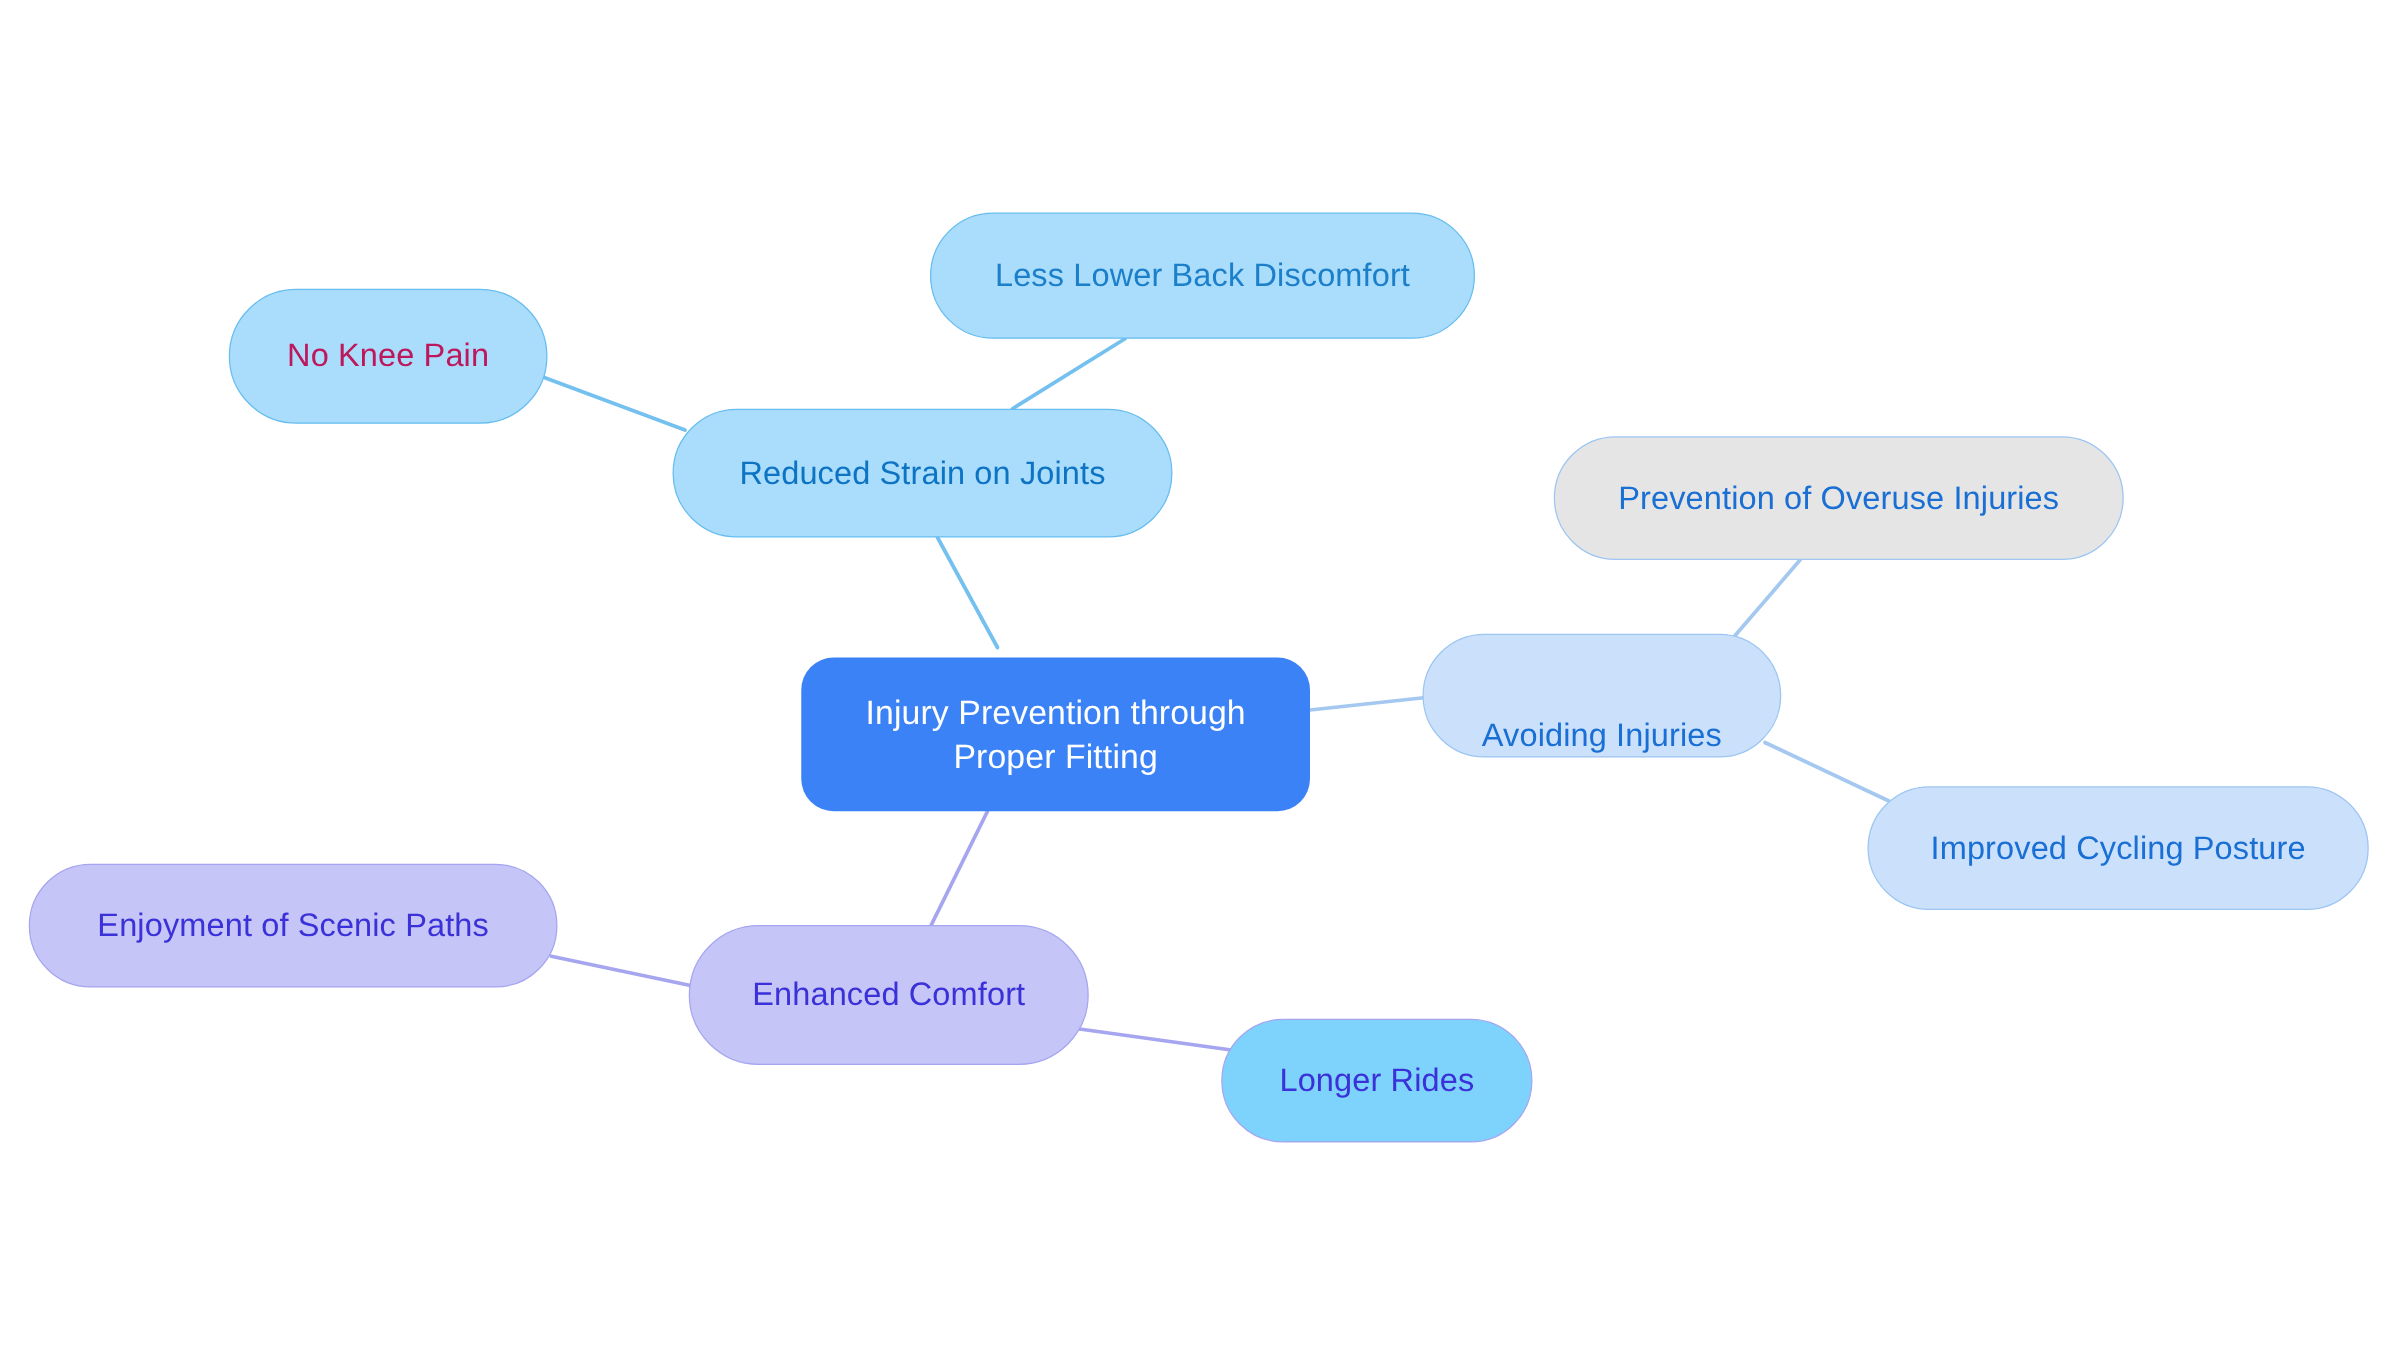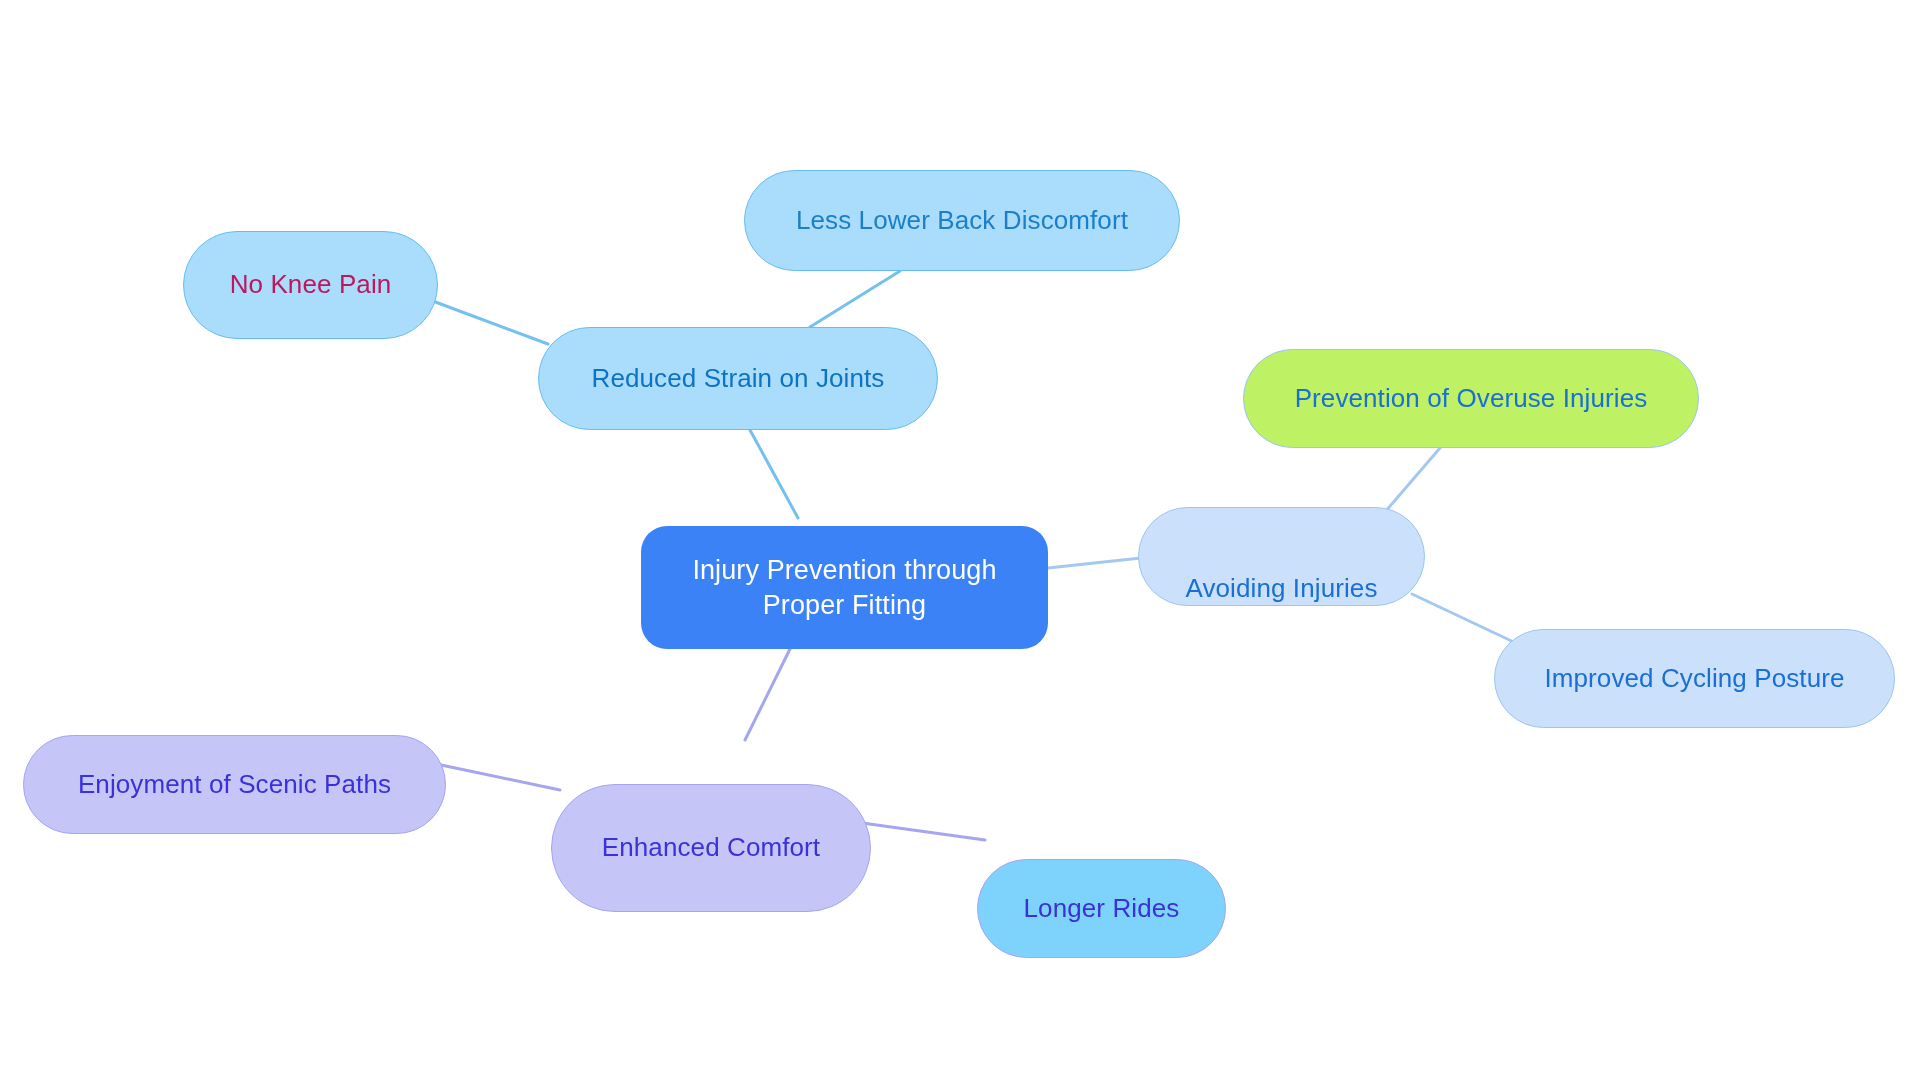--- a/index.html
+++ b/index.html
@@ -65,21 +65,20 @@
   }
 
   .node-branch-paleblue,
   .node-leaf-paleblue {
     font-size: 26px;
   }
 
   .node-branch-purple,
   .node-leaf-purple {
     font-size: 26px;
-    margin-top: 44px;
   }
 </style>
 </head>
 <body>
 
 <div id="mindmap-canvas">
 
   <svg id="edge-layer" viewBox="0 0 1920 1083" width="1920" height="1083" xmlns="http://www.w3.org/2000/svg">
       <line x1="798" y1="518" x2="750" y2="430" stroke="#74c0ef" stroke-width="3" stroke-linecap="round"></line>
       <line x1="548" y1="344" x2="430" y2="300" stroke="#74c0ef" stroke-width="3" stroke-linecap="round"></line>
@@ -92,20 +91,20 @@
       <line x1="855" y1="822" x2="985" y2="840" stroke="#a5a5f0" stroke-width="3" stroke-linecap="round"></line>
     </svg>
 
   <div id="node-layer">
       <div class="node node-root" style="left: 641px; top: 526px; width: 407px; height: 123px; background: #3b82f6; color: rgb(255, 255, 255); border-color: rgb(13, 20, 32);"><span class="node-label">Injury Prevention through
 Proper Fitting</span></div>
       <div class="node node-branch-blue" style="left: 538px; top: 327px; width: 400px; height: 103px; background: rgb(170, 220, 251); color: rgb(13, 116, 196); border-color: rgb(102, 189, 240);"><span class="node-label">Reduced Strain on Joints</span></div>
       <div class="node node-leaf-blue" style="left: 183px; top: 231px; width: 255px; height: 108px; background: rgb(170, 220, 251); color: #be185d; border-color: rgb(102, 189, 240);"><span class="node-label">No Knee Pain</span></div>
       <div class="node node-leaf-blue" style="left: 744px; top: 170px; width: 436px; height: 101px; background: rgb(170, 220, 251); color: rgb(27, 127, 201); border-color: rgb(102, 189, 240);"><span class="node-label">Less Lower Back Discomfort</span></div>
       <div class="node node-branch-paleblue" style="left: 1138px; top: 507px; width: 287px; height: 99px; background: rgb(203, 225, 251); color: rgb(26, 111, 212); border-color: rgb(156, 197, 242); align-items: flex-end;"><span class="node-label">Avoiding Injuries</span></div>
-      <div class="node node-leaf-paleblue" style="left: 1243px; top: 349px; width: 456px; height: 99px; background: #bef264; color: rgb(26, 111, 212); border-color: rgb(156, 197, 242);"><span class="node-label">Prevention of Overuse Injuries</span></div>
+      <div class="node node-leaf-paleblue" style="left: 1243px; top: 349px; width: 456px; height: 99px; background: #e5e5e5; color: rgb(26, 111, 212); border-color: rgb(156, 197, 242);"><span class="node-label">Prevention of Overuse Injuries</span></div>
       <div class="node node-leaf-paleblue" style="left: 1494px; top: 629px; width: 401px; height: 99px; background: rgb(203, 225, 251); color: rgb(26, 111, 212); border-color: rgb(156, 197, 242);"><span class="node-label">Improved Cycling Posture</span></div>
-      <div class="node node-branch-purple" style="left: 551px; top: 740px; width: 320px; height: 128px; background: rgb(197, 197, 248); color: rgb(59, 49, 217); border-color: rgb(165, 165, 240);"><span class="node-label">Enhanced Comfort</span></div>
+      <div class="node node-branch-purple" style="left: 551px; top: 740px; width: 320px; height: 112px; background: rgb(197, 197, 248); color: rgb(59, 49, 217); border-color: rgb(165, 165, 240);"><span class="node-label">Enhanced Comfort</span></div>
       <div class="node node-leaf-purple" style="left: 23px; top: 691px; width: 423px; height: 99px; background: rgb(197, 197, 248); color: rgb(59, 49, 217); border-color: rgb(165, 165, 240);"><span class="node-label">Enjoyment of Scenic Paths</span></div>
       <div class="node node-leaf-purple" style="left: 977px; top: 815px; width: 249px; height: 99px; background: #7dd3fc; color: rgb(59, 49, 217); border-color: rgb(165, 165, 240);"><span class="node-label">Longer Rides</span></div>
     </div>
 
 </div>
 
 </body></html>

